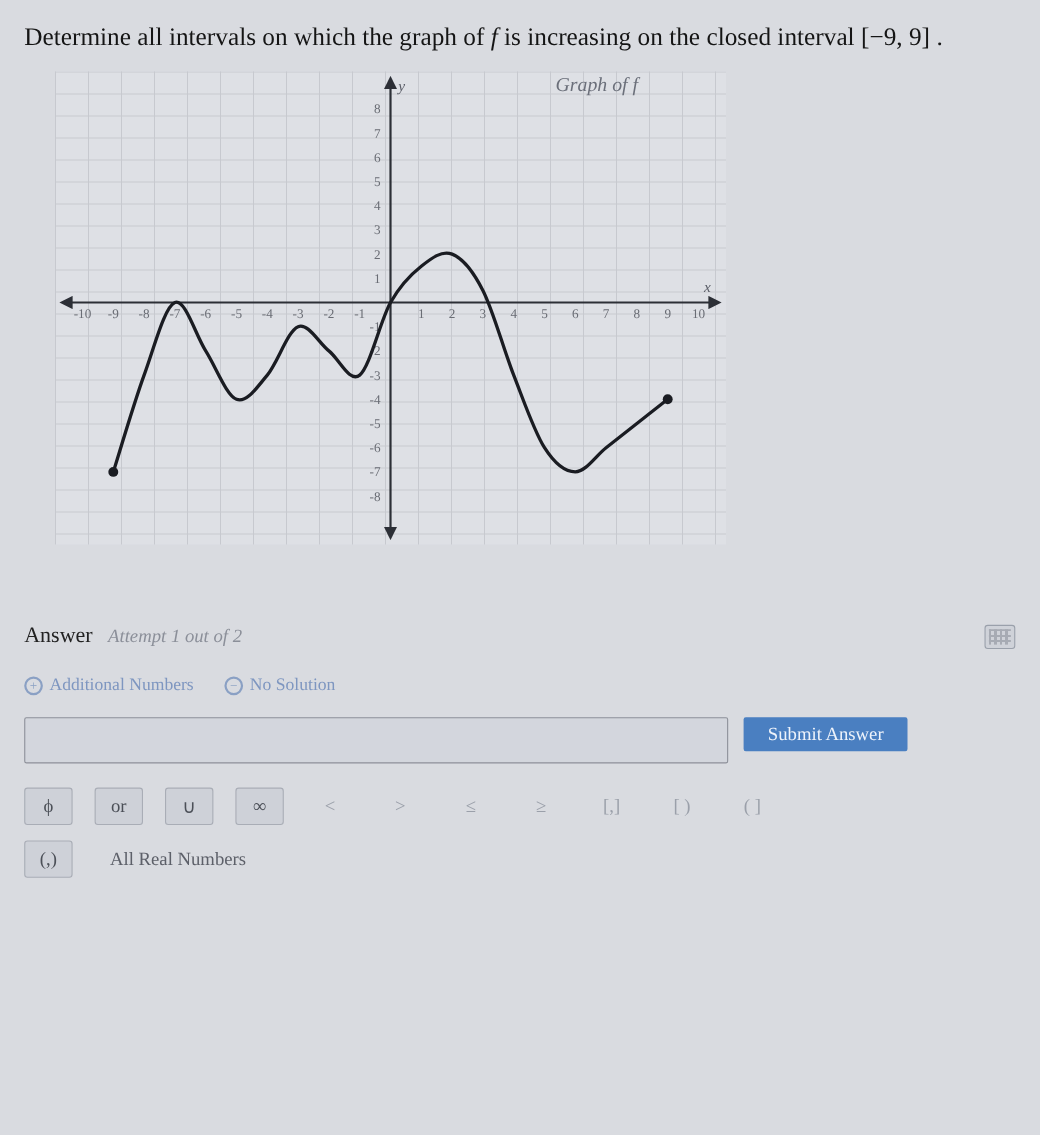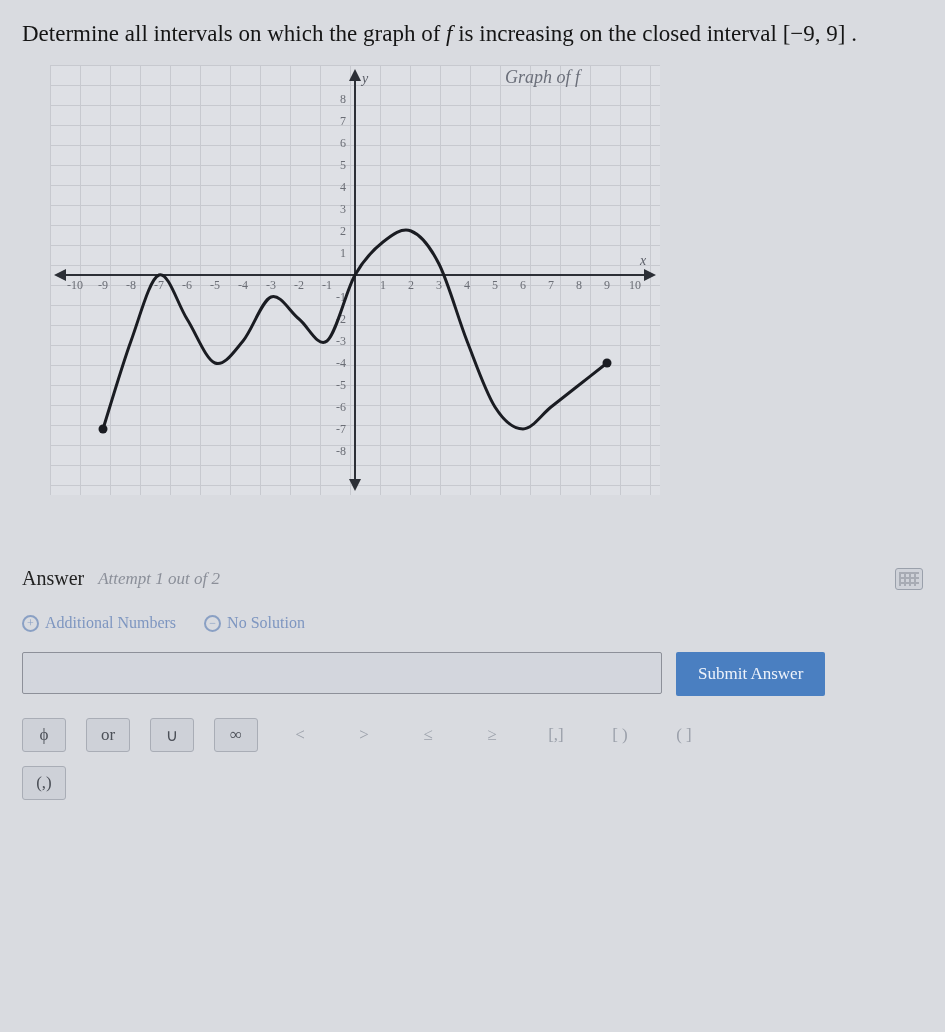--- a/index.html
+++ b/index.html
@@ -56,21 +56,21 @@
   .sol-row { margin-top:24px; display:flex; gap:28px; font-size:16px; }
   .sol-link { color:#7e96c0; display:flex; align-items:center; gap:6px; cursor:pointer; }
   .circ { width:17px;height:17px;border:2px solid #8aa0c4;border-radius:50%;display:inline-flex;align-items:center;justify-content:center;font-size:12px;line-height:1;color:#8aa0c4;}
 
   .input-row { margin-top:20px; display:flex; gap:14px; align-items:stretch; }
   .ans-input {
     flex:0 0 640px; height:42px; background:#d3d6dd; border:1px solid #8d9099;
     border-radius:2px; font-size:16px; padding:0 10px; font-family:Georgia;
   }
   .submit {
-    height:44px; padding:0 22px; background:#4a7fc1; color:#eef3fb;
+    height:31px; padding:0 22px; background:#4a7fc1; color:#eef3fb;
     border:none; font-size:17px; font-family:Georgia; cursor:pointer;
     border-radius:2px;
   }
 
   .sym-row { margin-top:22px; display:flex; gap:20px; flex-wrap:wrap; align-items:center; }
   .sym {
     min-width:44px; height:34px; padding:0 10px; background:#ced1d8;
     border:1px solid #a9adb6; border-radius:3px; display:inline-flex;
     align-items:center; justify-content:center; font-size:17px;
     font-family:Georgia; color:#4c5058; cursor:pointer;
@@ -183,13 +183,14 @@
   <span class="sym ghost">&lt;</span>
   <span class="sym ghost">&gt;</span>
   <span class="sym ghost">≤</span>
   <span class="sym ghost">≥</span>
   <span class="sym ghost">[,]</span>
   <span class="sym ghost">[ )</span>
   <span class="sym ghost">( ]</span>
 </div>
 <div class="sym-row sym-row2">
   <span class="sym">(,)</span>
+  <span class="sym wide" style="background:transparent;border:none;color:#5d6069;">All Real Numbers</span>
 </div>
 
 </body></html>

